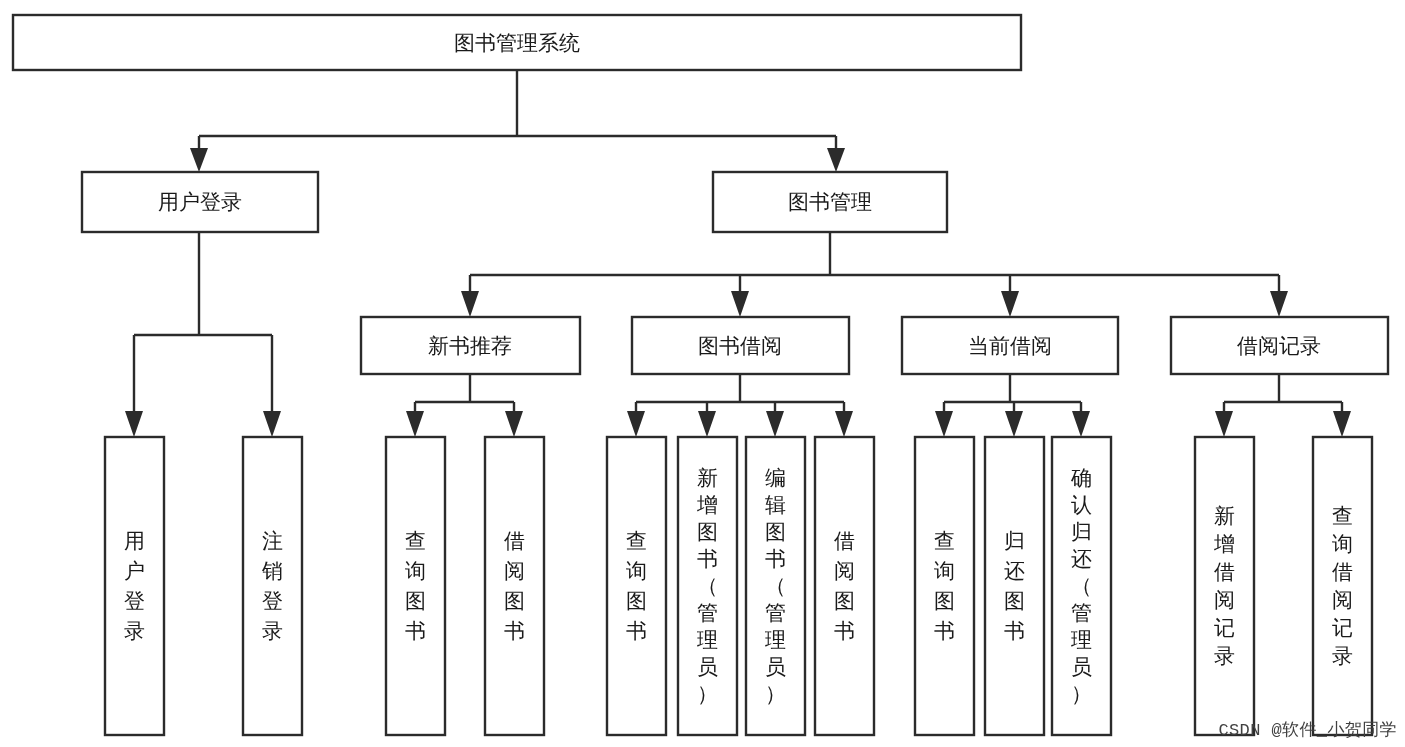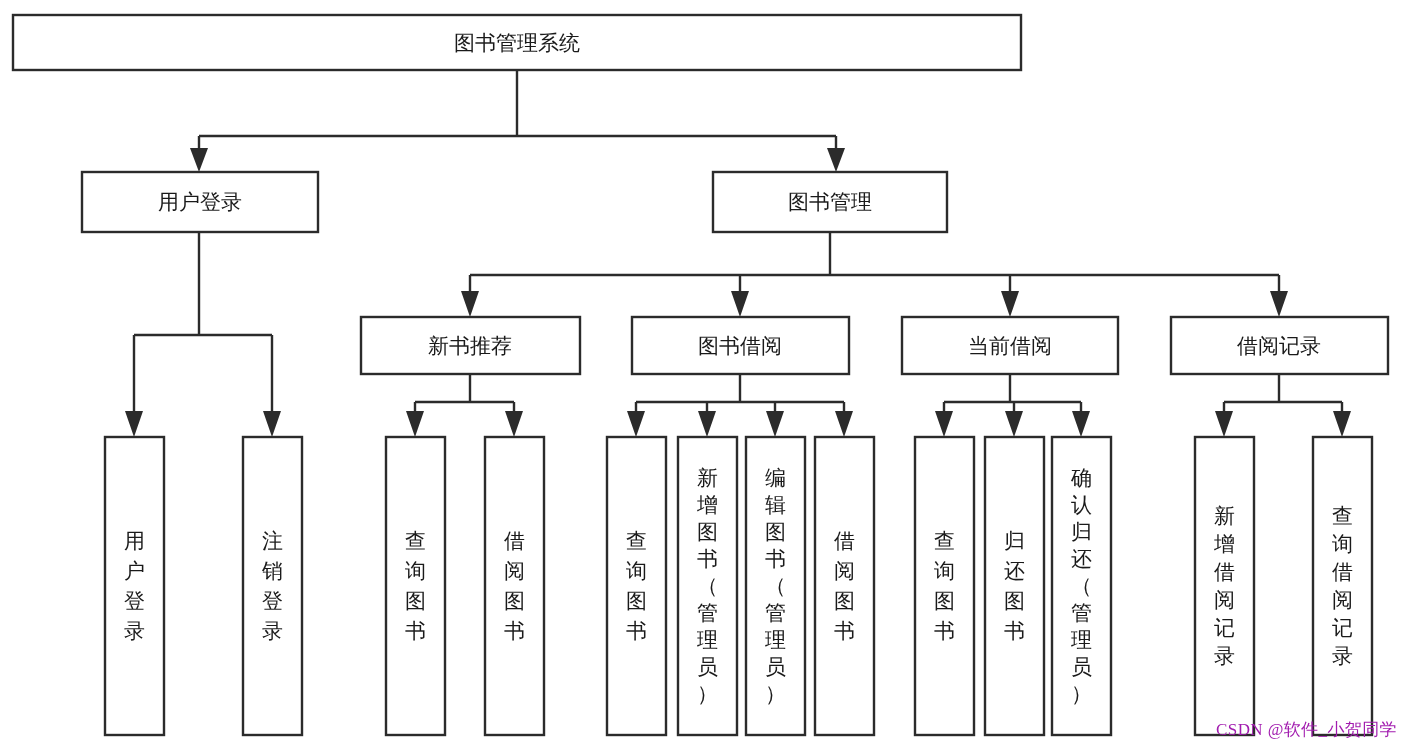--- a/index.html
+++ b/index.html
@@ -51,23 +51,23 @@
     stroke-linecap: butt;
   }
   .arrow-head {
     fill: #2b2b2b;
     stroke: none;
   }
   .watermark {
     position: absolute;
     right: 8px;
     bottom: 6px;
-    color: #a21caf;
+    color: #404040;
     font-size: 17px;
-    font-family: Liberation Serif, serif;
+    font-family: Liberation Mono, monospace;
     letter-spacing: 0.4px;
     white-space: nowrap;
     pointer-events: none;
   }
 </style>
 </head>
 <body>
 
 <div id="diagram-root">
   <svg class="flow" viewBox="0 0 1405 747" xmlns="http://www.w3.org/2000/svg">

